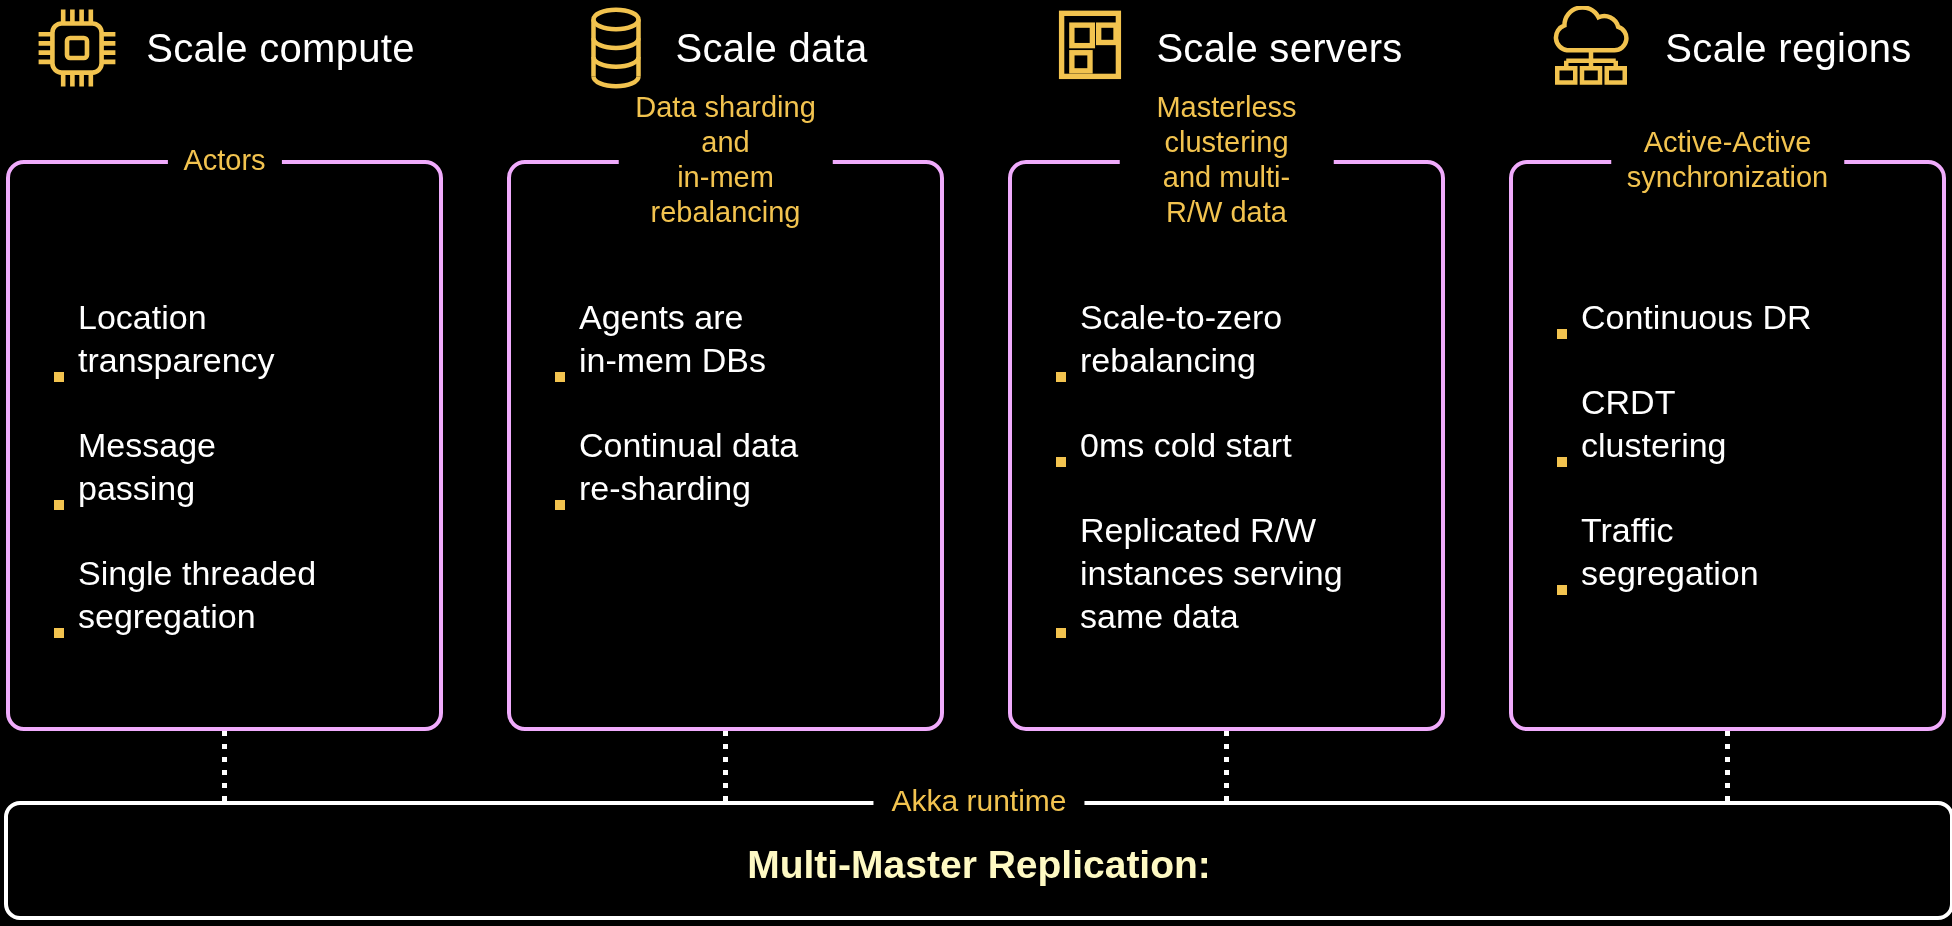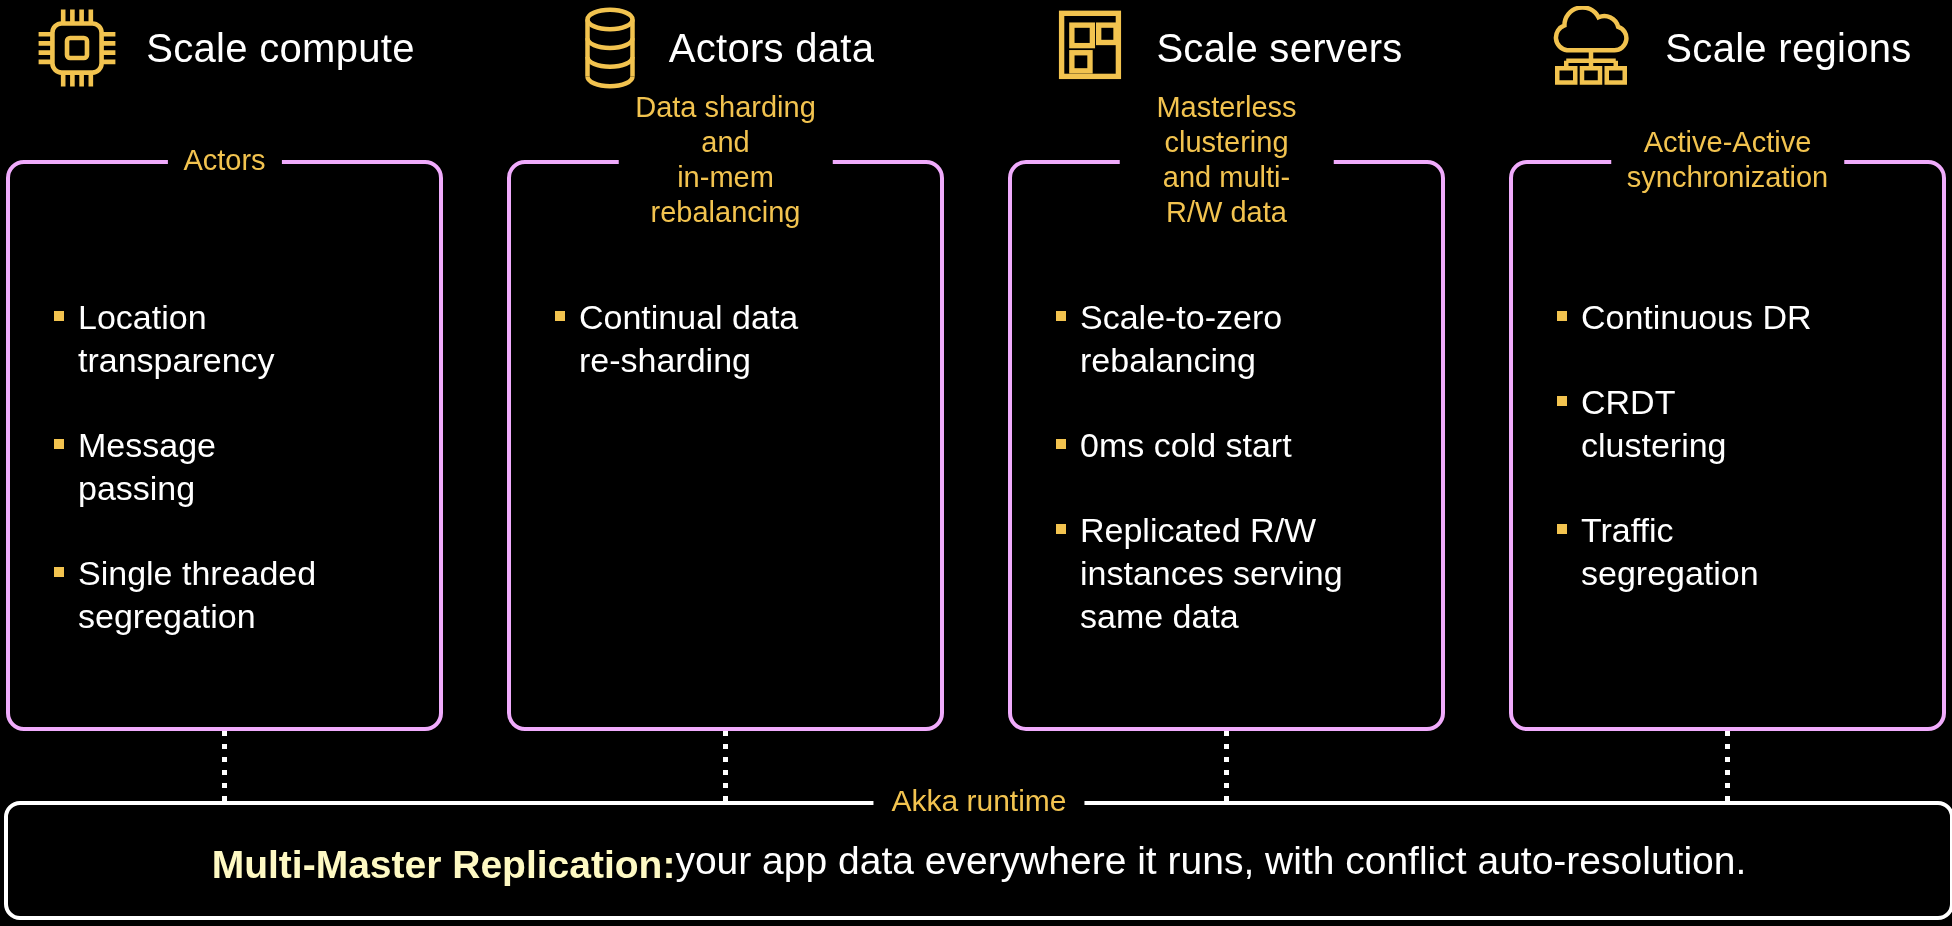--- a/index.html
+++ b/index.html
@@ -23,21 +23,21 @@
   }
   .panel-label{
     position:absolute;top:-4px;left:50%;transform:translate(-50%,-50%);
     background:#000000;color:#F2C34F;font-size:29px;line-height:35px;
     padding:0 16px;text-align:center;white-space:pre-line;max-width:380px;
   }
   .bullets{
     list-style:none;margin:132px 0 0 0;padding:0 24px 0 44px;
     display:flex;flex-direction:column;gap:42px;
   }
-  .bullets li{display:flex;align-items:flex-start;gap:14px;}
+  .bullets li{display:flex;align-items:flex-end;gap:14px;}
   .bullet-dot{flex:0 0 auto;width:10px;height:10px;margin-top:15px;background:#F2C34F;}
   .bullet-text{color:#ffffff;font-size:34px;line-height:43px;white-space:pre-line;}
   .connector{
     width:5px;height:70px;margin:0 auto;
     background:repeating-linear-gradient(to bottom,#ffffff 0 5px,transparent 5px 13px);
   }
   .runtime-bar{
     position:absolute;left:4px;top:801px;width:1942px;height:111px;
     border:4px solid #ffffff;border-radius:16px;background:#000;box-sizing:content-box;
   }
@@ -95,26 +95,31 @@
       <header class="col-header">
         <span>
           <svg width="66" height="84" viewBox="0 0 44 56" fill="none" stroke="#F2C34F" stroke-width="3">
             <ellipse cx="22" cy="9" rx="15" ry="6.5"></ellipse>
             <path d="M7 9v38M37 9v38"></path>
             <path d="M7 21.5a15 6.5 0 0 0 30 0"></path>
             <path d="M7 34a15 6.5 0 0 0 30 0"></path>
             <path d="M7 47a15 6.5 0 0 0 30 0"></path>
           </svg>
         </span>
-        <h2 class="col-title">Actors data</h2>
+        <h2 class="col-title">Scale data</h2>
       </header>
       <div class="panel">
         <div class="panel-label">Data sharding and
 in-mem rebalancing</div>
         <ul class="bullets">
+          <li>
+              <span class="bullet-dot"></span>
+              <span class="bullet-text">Agents are
+in-mem DBs</span>
+            </li>
           <li>
               <span class="bullet-dot"></span>
               <span class="bullet-text">Continual data
 re-sharding</span>
             </li>
         </ul>
       </div>
       <div class="connector"></div>
     </section>
 
@@ -189,16 +194,15 @@
       </div>
       <div class="connector"></div>
     </section>
 
   </div>
 
   <div class="runtime-bar">
     <div class="runtime-label">Akka runtime</div>
     <p class="runtime-text">
         <strong class="runtime-highlight">Multi-Master Replication:</strong>
-        <span> your app data everywhere it runs, with conflict auto-resolution.</span>
       </p>
   </div>
 </div>
 
 </body></html>

